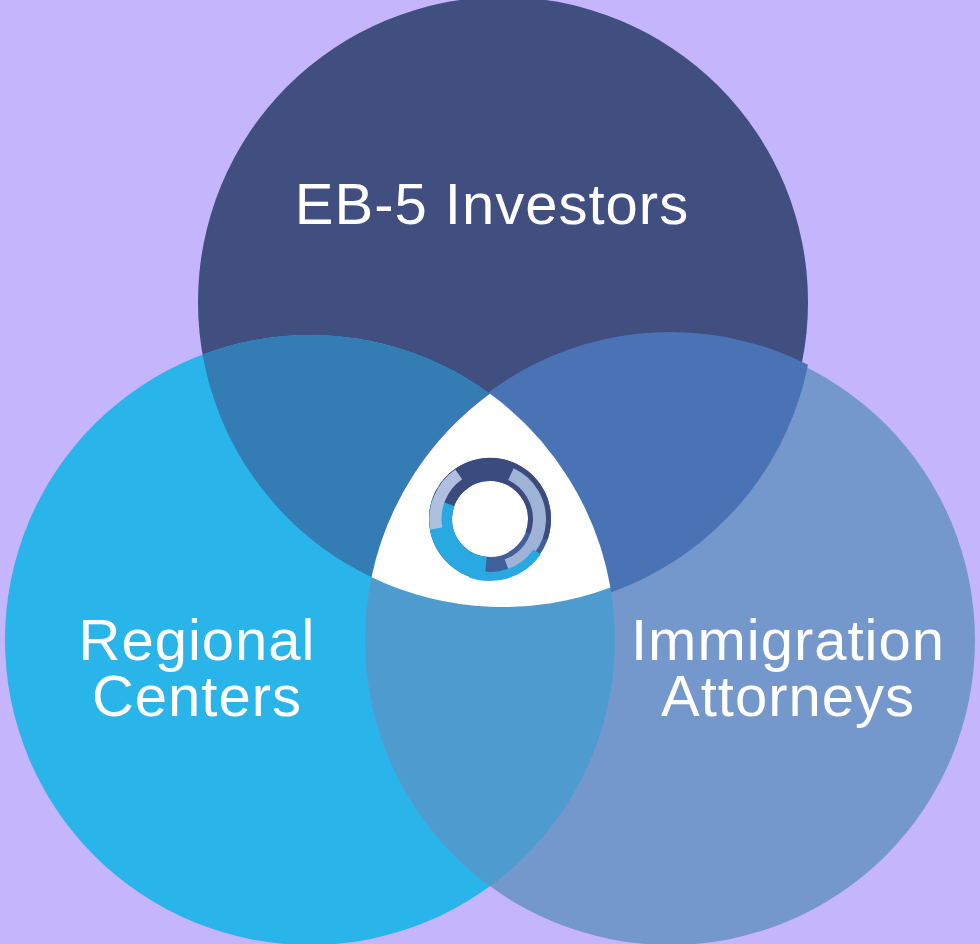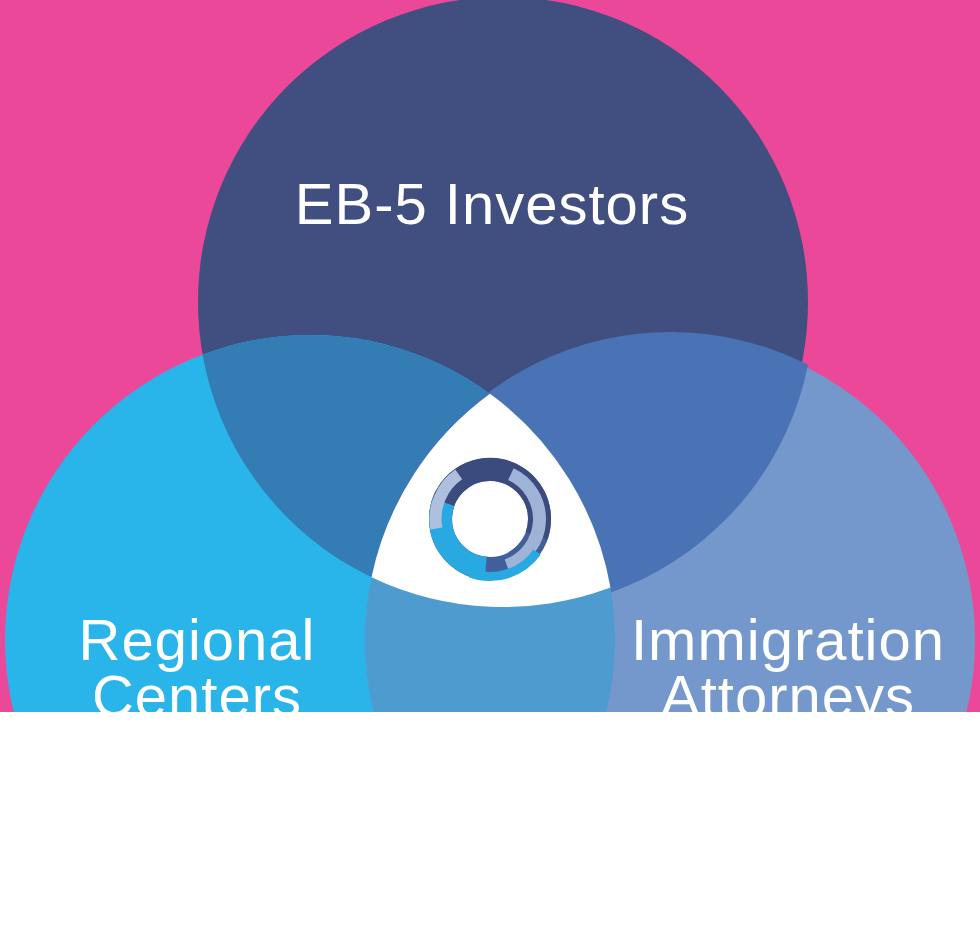--- a/index.html
+++ b/index.html
@@ -4,22 +4,22 @@
 <title>Diagram</title>
 <style>
   html, body {
     margin: 0;
     padding: 0;
     background: #ffffff;
   }
   .stage {
     position: relative;
     width: 980px;
-    height: 712px;
-    background: #ec4899;
+    height: 944px;
+    background: #c4b5fd;
     overflow: hidden;
     font-family: "Liberation Sans", sans-serif;
   }
   .stage svg {
     display: block;
     width: 980px;
     height: 944px;
   }
   .venn-label {
     fill: #ffffff;

